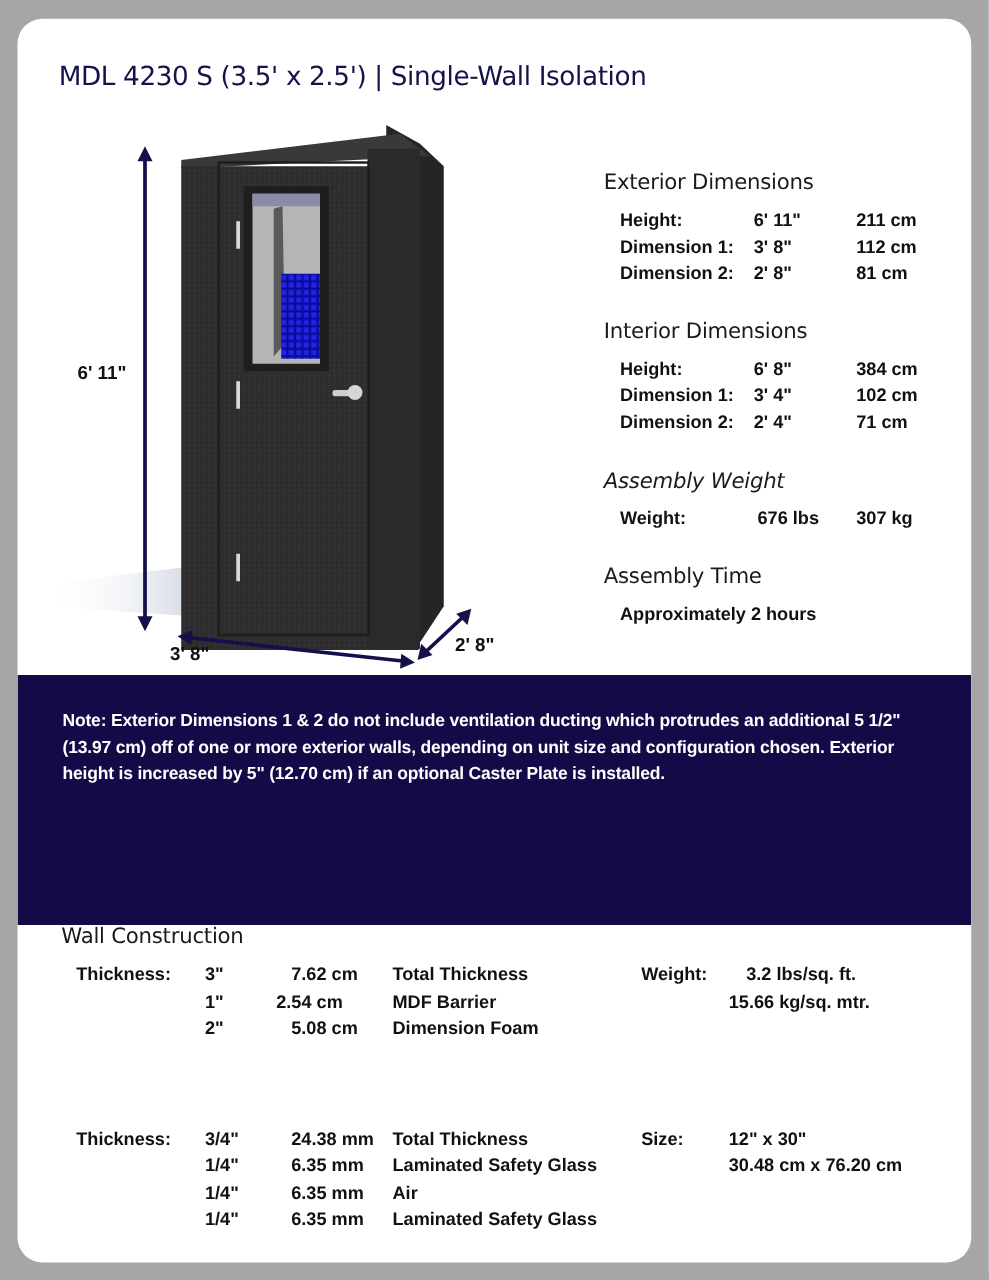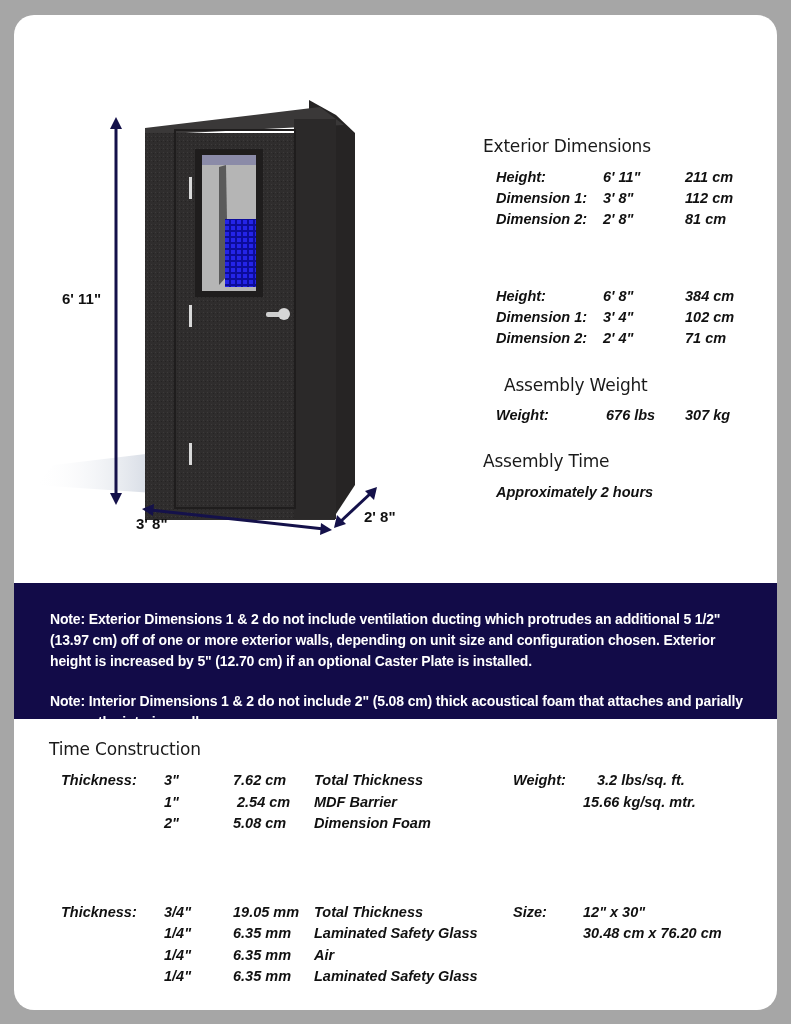--- a/index.html
+++ b/index.html
@@ -13,36 +13,37 @@
   }
   .title {
     position:absolute; left:33px; top:34px; font-family:"DejaVu Sans", sans-serif;
     font-size:21px; color:#13124a; letter-spacing:-0.3px; white-space:nowrap;
   }
   .h2 {
     position:absolute; font-family:"DejaVu Sans", sans-serif; font-size:17px; color:#1a1a1a;
     white-space:nowrap; letter-spacing:-0.2px;
   }
   .row { position:absolute; font-weight:bold; font-size:14.5px; color:#111; white-space:nowrap; }
-  .row span { position:absolute; top:0; white-space:nowrap;font-style:italic; }
+  .row span { position:absolute; top:0; white-space:nowrap; }
   .banner {
-    position:absolute; left:0; top:525px; width:763px; height:136px; background:#120b48;margin-top:43px;
+    position:absolute; left:0; top:525px; width:763px; height:200px; background:#120b48;
   }
   .note {
     position:absolute; left:36px; color:#ffffff; font-weight:bold; font-size:14px;
     line-height:21px; width:700px; letter-spacing:-0.15px;
   }
   .booth { position:absolute; left:0; top:0; }
   .dimlabel { position:absolute; font-weight:bold; font-size:15px; color:#111; white-space:nowrap; }
 </style>
 </head>
 <body>
 
 <div class="card">
 
+  <div class="title">MDL 4230 S (3.5' x 2.5') | Single-Wall Isolation</div>
 
   <svg class="booth" width="400" height="520" viewBox="0 0 400 520">
     <defs>
       <linearGradient id="floorShadow" x1="0" y1="0" x2="1" y2="0">
         <stop offset="0" stop-color="#ffffff" stop-opacity="0"></stop>
         <stop offset="1" stop-color="#c9d0dc" stop-opacity="0.8"></stop>
       </linearGradient>
       <pattern id="speckle" width="4" height="4" patternUnits="userSpaceOnUse">
         <rect width="4" height="4" fill="#2f2d2d"></rect>
         <rect x="1" y="1" width="1" height="1" fill="#3d3b3b"></rect>
@@ -111,82 +112,82 @@
     <span style="left:0">Dimension 1:</span>
     <span style="left:107px">3' 8"</span>
     <span style="left:189px">112 cm</span>
   </div>
   <div class="row" style="left:482px;top:196px;">
     <span style="left:0">Dimension 2:</span>
     <span style="left:107px">2' 8"</span>
     <span style="left:189px">81 cm</span>
   </div>
 
+  <div class="h2" style="left:469px;top:240px;">Interior Dimensions</div>
   <div class="row" style="left:482px;top:273px;">
     <span style="left:0">Height:</span>
     <span style="left:107px">6' 8"</span>
     <span style="left:189px">384 cm</span>
   </div>
   <div class="row" style="left:482px;top:294px;">
     <span style="left:0">Dimension 1:</span>
     <span style="left:107px">3' 4"</span>
     <span style="left:189px">102 cm</span>
   </div>
   <div class="row" style="left:482px;top:315px;">
     <span style="left:0">Dimension 2:</span>
     <span style="left:107px">2' 4"</span>
     <span style="left:189px">71 cm</span>
   </div>
 
-  <div class="h2" style="left:490px;top:360px;">Assembly Weight</div>
+  <div class="h2" style="left:469px;top:360px;font-style:italic;">Assembly Weight</div>
   <div class="row" style="left:482px;top:392px;">
     <span style="left:0">Weight:</span>
     <span style="left:110px">676 lbs</span>
     <span style="left:189px">307 kg</span>
   </div>
 
   <div class="h2" style="left:469px;top:436px;">Assembly Time</div>
   <div class="row" style="left:482px;top:469px;">
     <span style="left:0">Approximately 2 hours</span>
   </div>
 
   <div class="banner">
     <div class="note" style="top:26px;">Note: Exterior Dimensions 1 &amp; 2 do not include ventilation ducting which protrudes an additional 5 1/2" (13.97 cm) off of one or more exterior walls, depending on unit size and configuration chosen. Exterior height is increased by 5" (12.70 cm) if an optional Caster Plate is installed.</div>
-    <div class="note" style="top:108px;">Note: Interior Dimensions 1 &amp; 2 do not include 2" (5.08 cm) thick acoustical foam that attaches and parially covers the interior walls.</div>
-  </div>
-
-  <div class="h2" style="left:35px;top:724px;">Time Construction</div>
+  </div>
+
+  <div class="h2" style="left:35px;top:724px;">Wall Construction</div>
   <div class="row" style="left:47px;top:757px;">
     <span style="left:0">Thickness:</span>
     <span style="left:103px">3"</span>
     <span style="left:172px">7.62 cm</span>
     <span style="left:253px">Total Thickness</span>
   </div>
   <div class="row" style="left:47px;top:779px;">
     <span style="left:103px">1"</span>
-    <span style="left:176px">2.54 cm</span>
+    <span style="left:160px">2.54 cm</span>
     <span style="left:253px">MDF Barrier</span>
   </div>
   <div class="row" style="left:47px;top:800px;">
     <span style="left:103px">2"</span>
     <span style="left:172px">5.08 cm</span>
     <span style="left:253px">Dimension Foam</span>
   </div>
   <div class="row" style="left:499px;top:757px;">
     <span style="left:0">Weight:</span>
     <span style="left:84px">3.2 lbs/sq. ft.</span>
   </div>
   <div class="row" style="left:499px;top:779px;">
     <span style="left:70px">15.66 kg/sq. mtr.</span>
   </div>
 
   <div class="row" style="left:47px;top:889px;">
     <span style="left:0">Thickness:</span>
     <span style="left:103px">3/4"</span>
-    <span style="left:172px">19.05 mm</span>
+    <span style="left:172px">24.38 mm</span>
     <span style="left:253px">Total Thickness</span>
   </div>
   <div class="row" style="left:47px;top:910px;">
     <span style="left:103px">1/4"</span>
     <span style="left:172px">6.35 mm</span>
     <span style="left:253px">Laminated Safety Glass</span>
   </div>
   <div class="row" style="left:47px;top:932px;">
     <span style="left:103px">1/4"</span>
     <span style="left:172px">6.35 mm</span>

